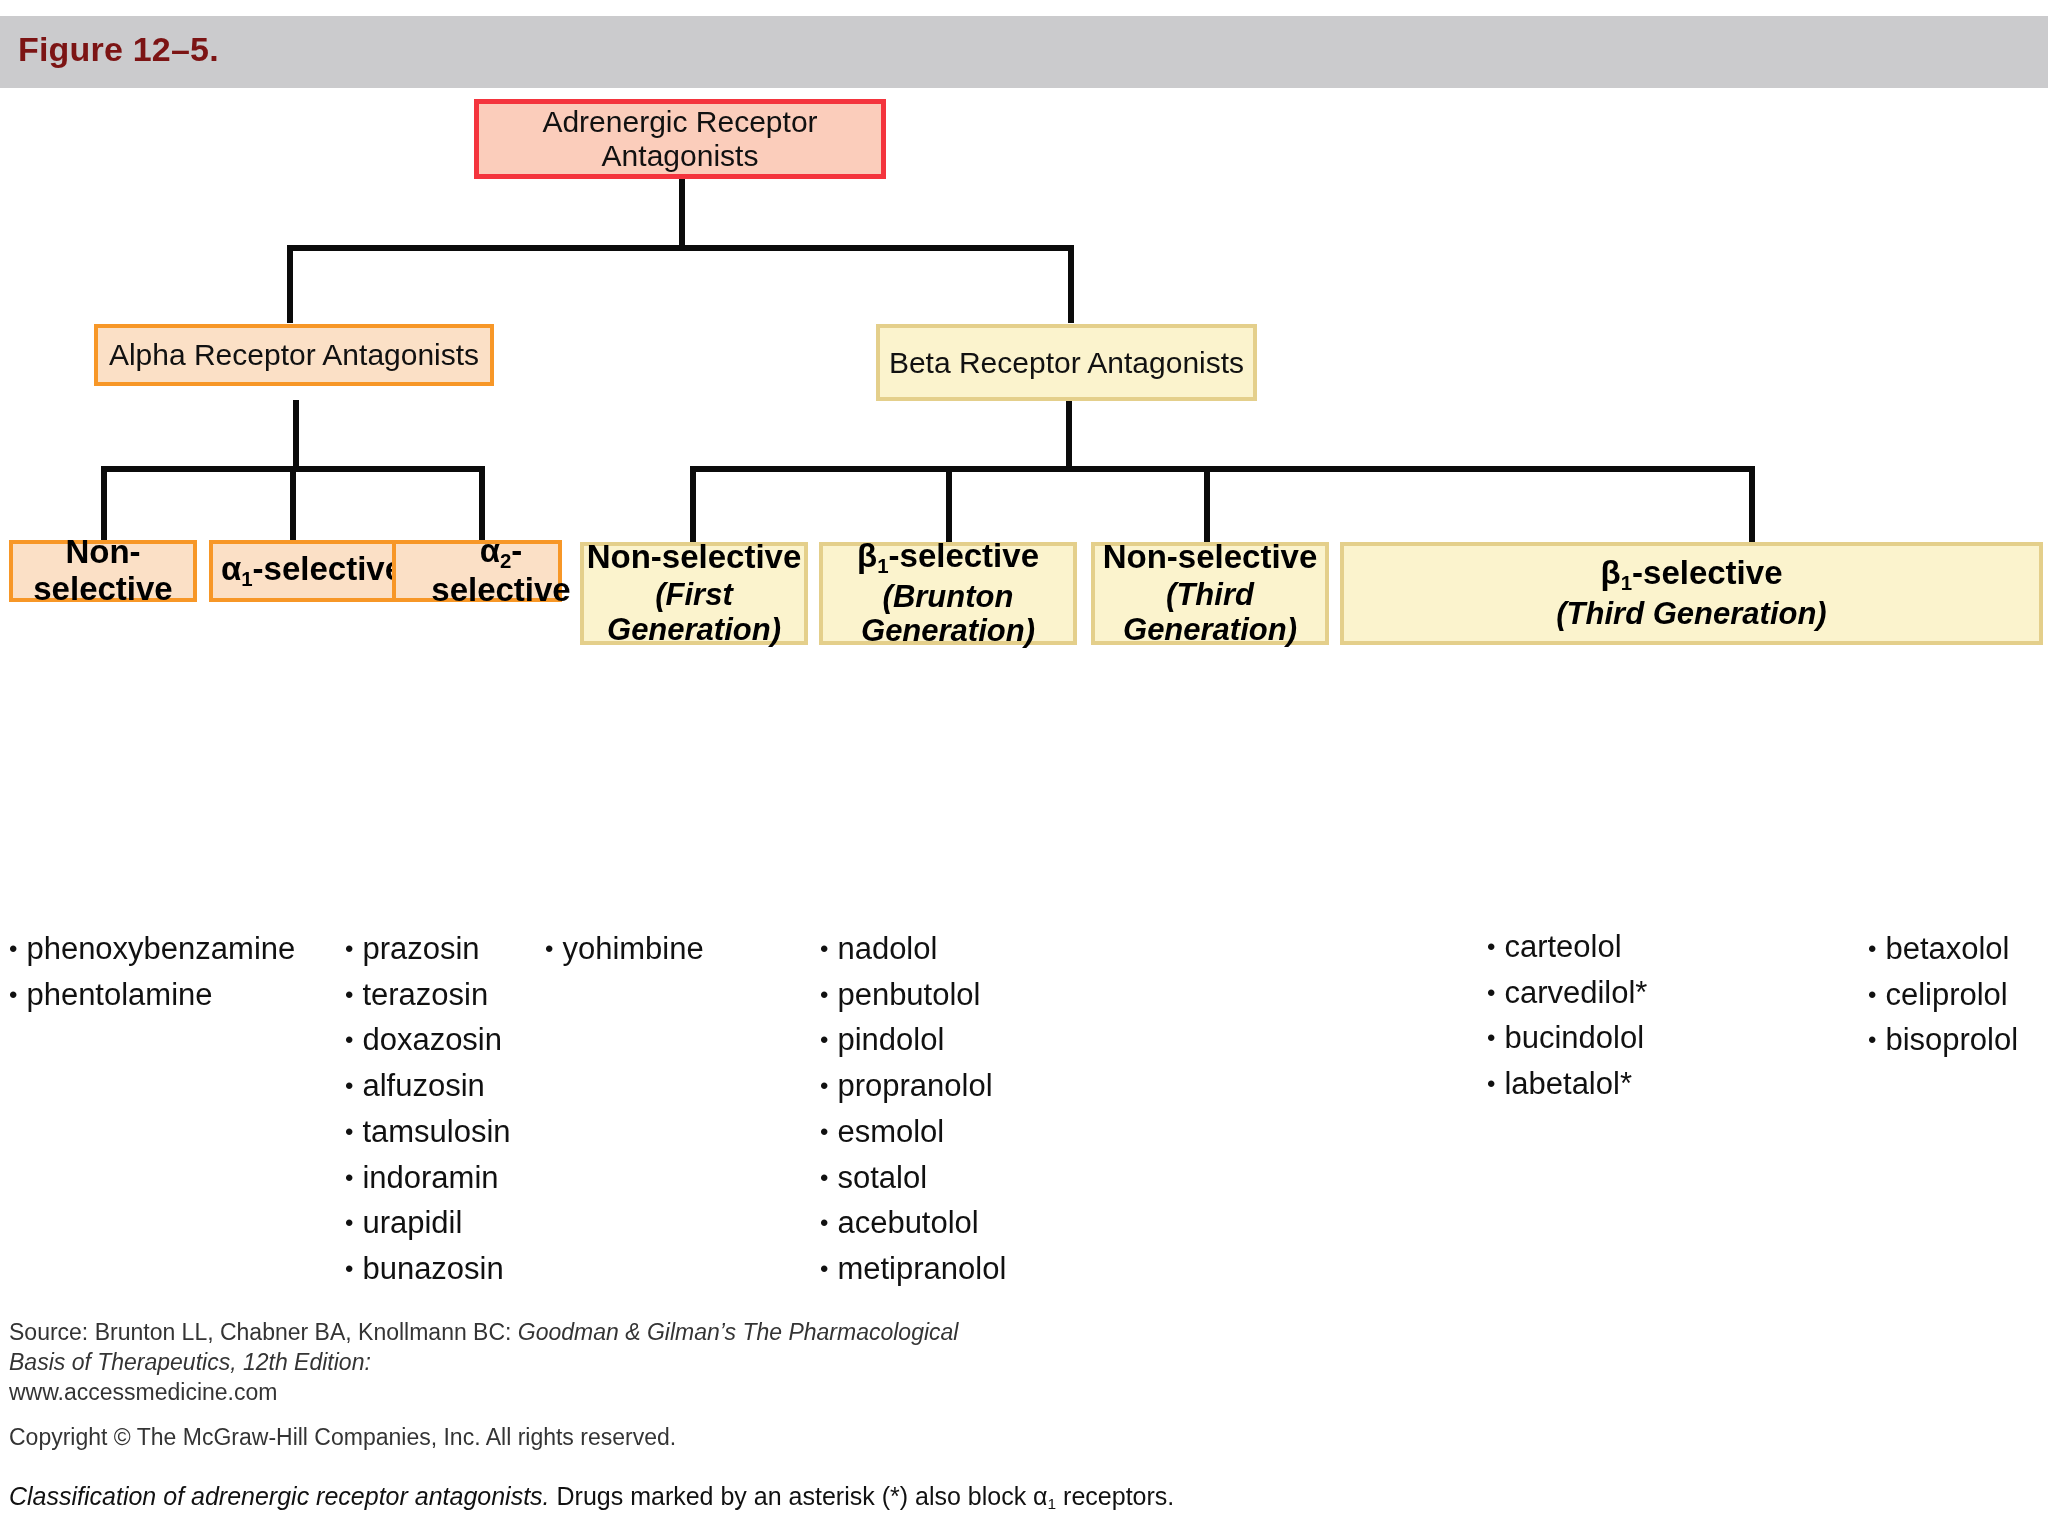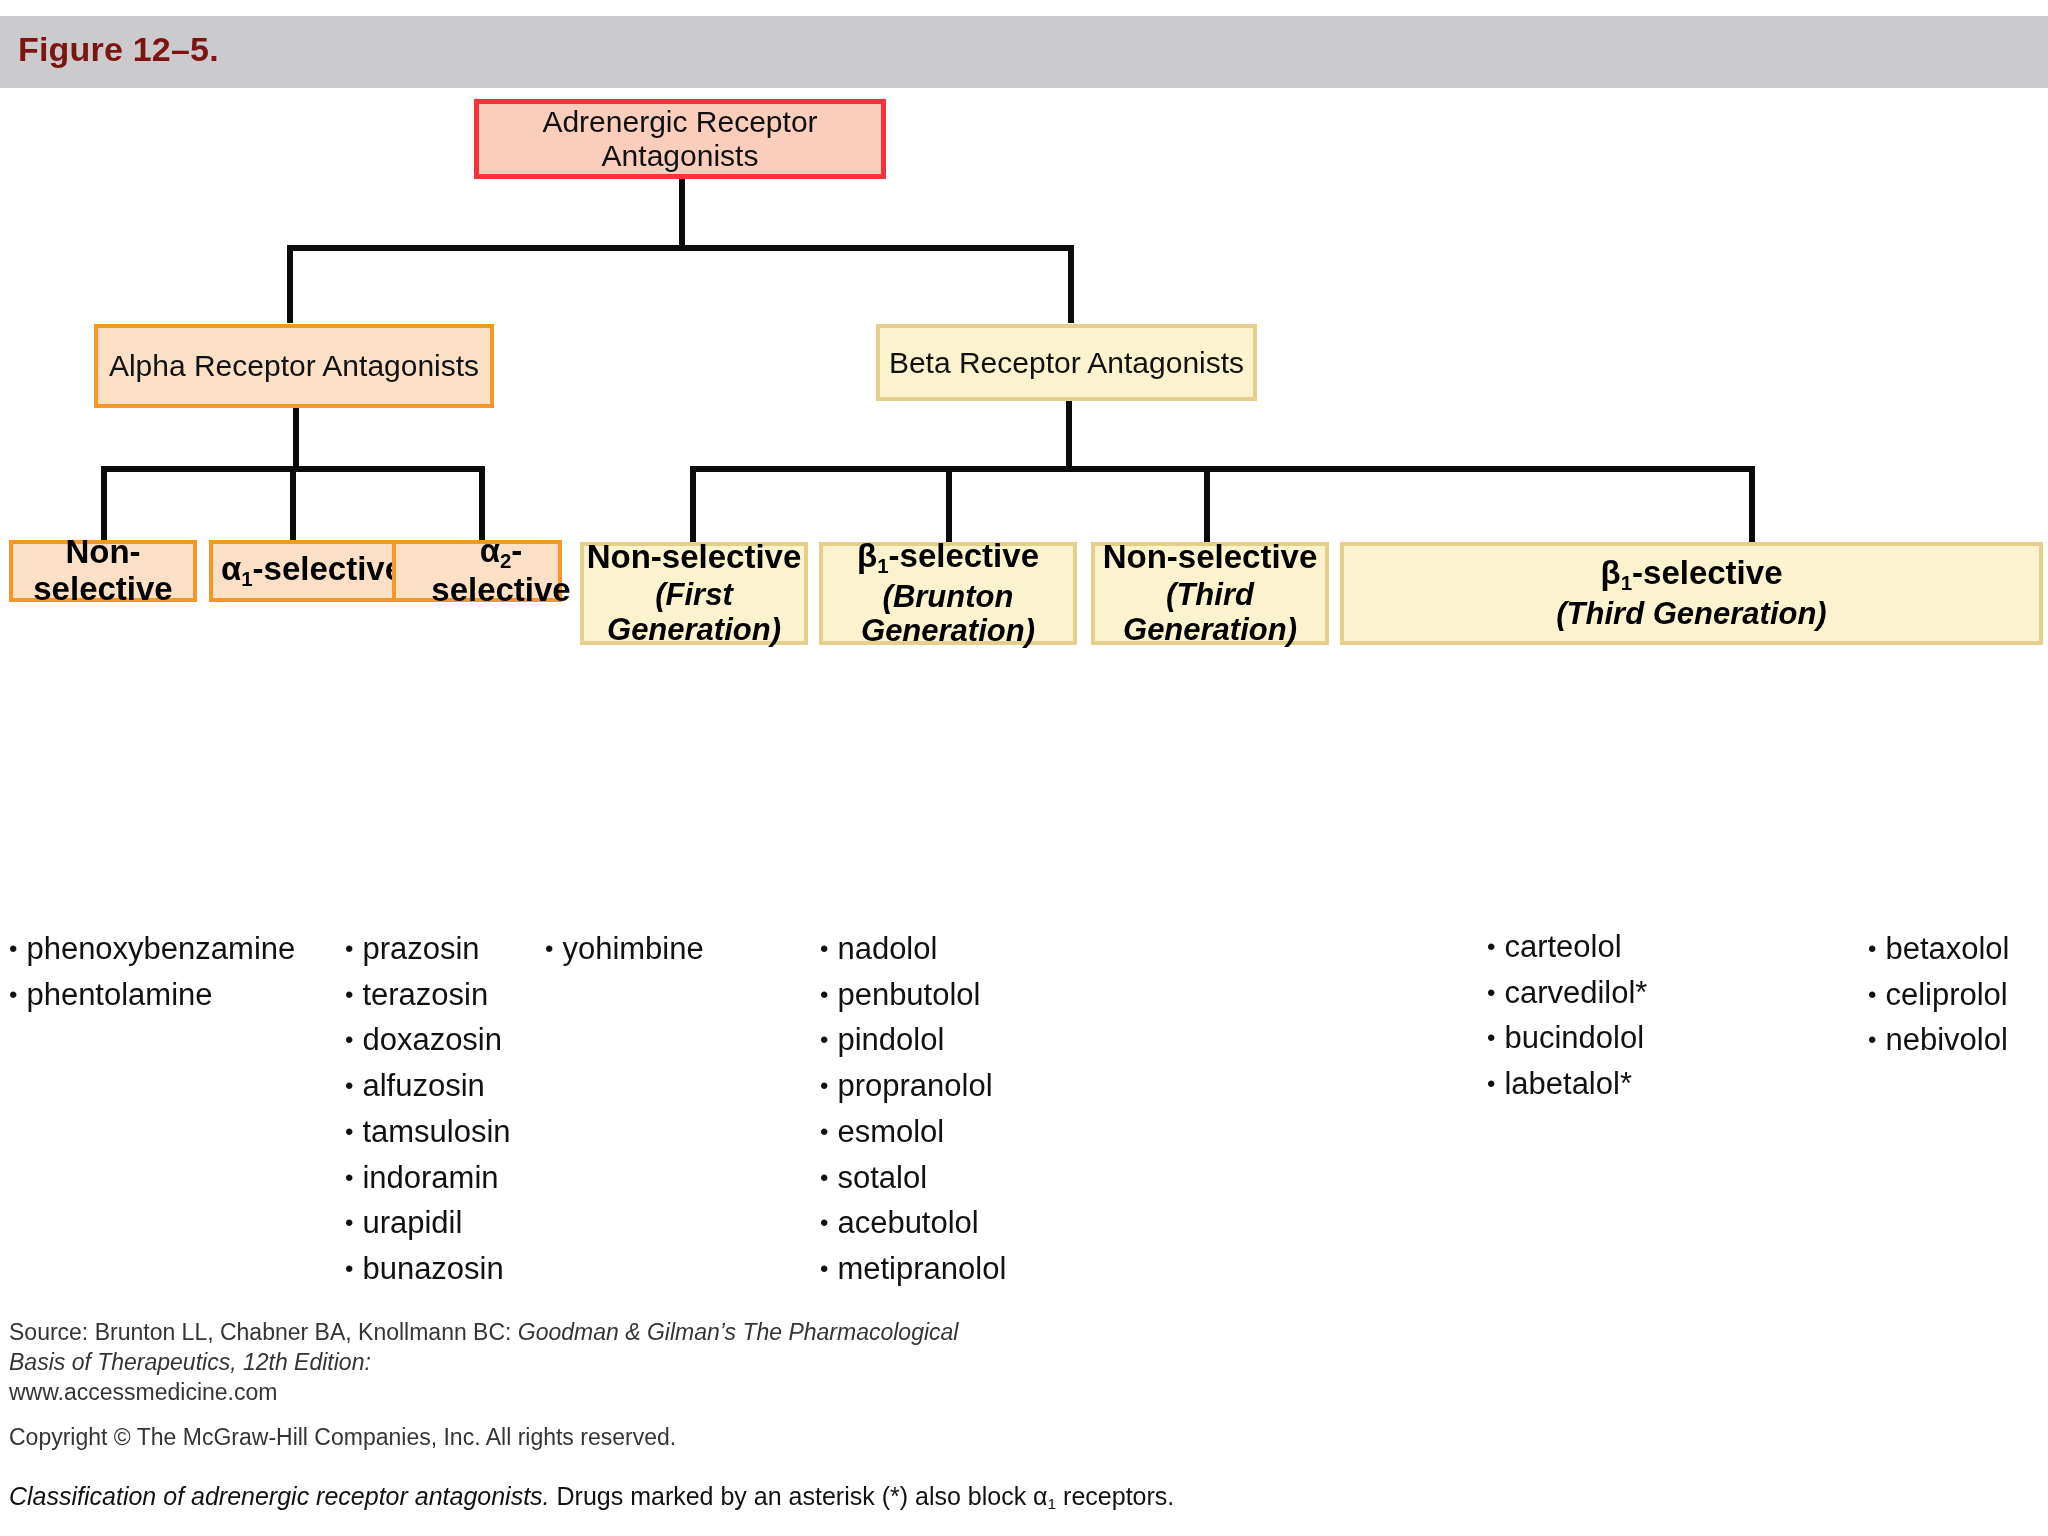--- a/index.html
+++ b/index.html
@@ -115,21 +115,21 @@
   <div class="ln" style="left:690px;top:466px;width:1065px;height:6px;"></div>
   <div class="ln" style="left:690px;top:466px;width:6px;height:76px;"></div>
   <div class="ln" style="left:946px;top:466px;width:6px;height:76px;"></div>
   <div class="ln" style="left:1204px;top:466px;width:6px;height:76px;"></div>
   <div class="ln" style="left:1749px;top:466px;width:6px;height:76px;"></div>
 
   <div class="node node-root" style="left:474px;top:99px;width:412px;height:80px;">
     <span>Adrenergic Receptor Antagonists</span>
   </div>
 
-  <div class="node node-alpha" style="left:94px;top:324px;width:400px;height:84px;">
+  <div class="node node-alpha" style="left:94px;top:324px;width:400px;height:62px;">
     <span>Alpha Receptor Antagonists</span>
   </div>
 
   <div class="node node-beta" style="left:876px;top:324px;width:381px;height:77px;">
     <span>Beta Receptor Antagonists</span>
   </div>
 
   <div class="node node-leaf-alpha" style="left:9px;top:540px;width:188px;height:62px;">
     <span>
       <span>Non-selective</span>
@@ -193,21 +193,21 @@
     </div>
   <div class="drug-col" style="left:1487px;top:930px;">
       <div class="drug-item"><span class="bullet">•</span><span>carteolol</span></div>
       <div class="drug-item"><span class="bullet">•</span><span>carvedilol*</span></div>
       <div class="drug-item"><span class="bullet">•</span><span>bucindolol</span></div>
       <div class="drug-item"><span class="bullet">•</span><span>labetalol*</span></div>
     </div>
   <div class="drug-col" style="left:1868px;top:932px;">
       <div class="drug-item"><span class="bullet">•</span><span>betaxolol</span></div>
       <div class="drug-item"><span class="bullet">•</span><span>celiprolol</span></div>
-      <div class="drug-item"><span class="bullet">•</span><span>nebivolol</span></div>
+      <div class="drug-item"><span class="bullet">•</span><span>bisoprolol</span></div>
     </div>
 
 </div>
 
 <div class="src-block">
   <span>Source: Brunton LL, Chabner BA, Knollmann BC: </span><span class="it">Goodman &amp; Gilman’s The Pharmacological Basis of Therapeutics, 12th Edition:</span><br>
   <span>www.accessmedicine.com</span>
 </div>
 
 <div class="copy-line">Copyright © The McGraw-Hill Companies, Inc. All rights reserved.</div>

